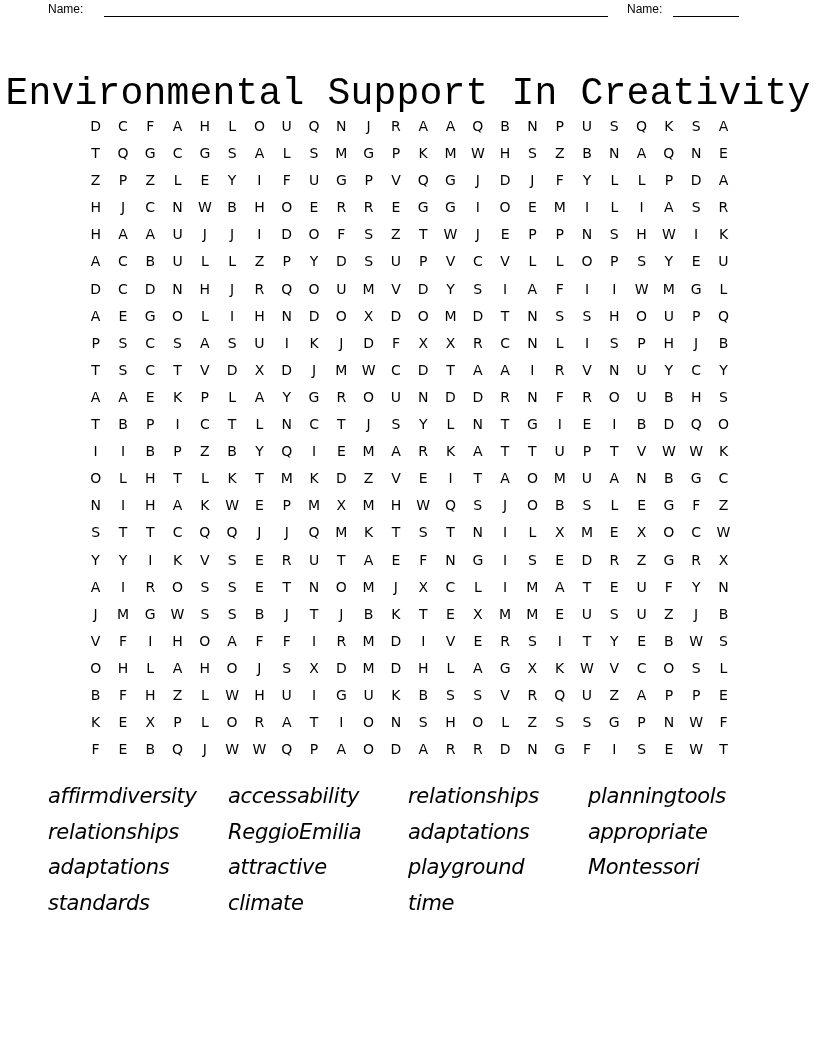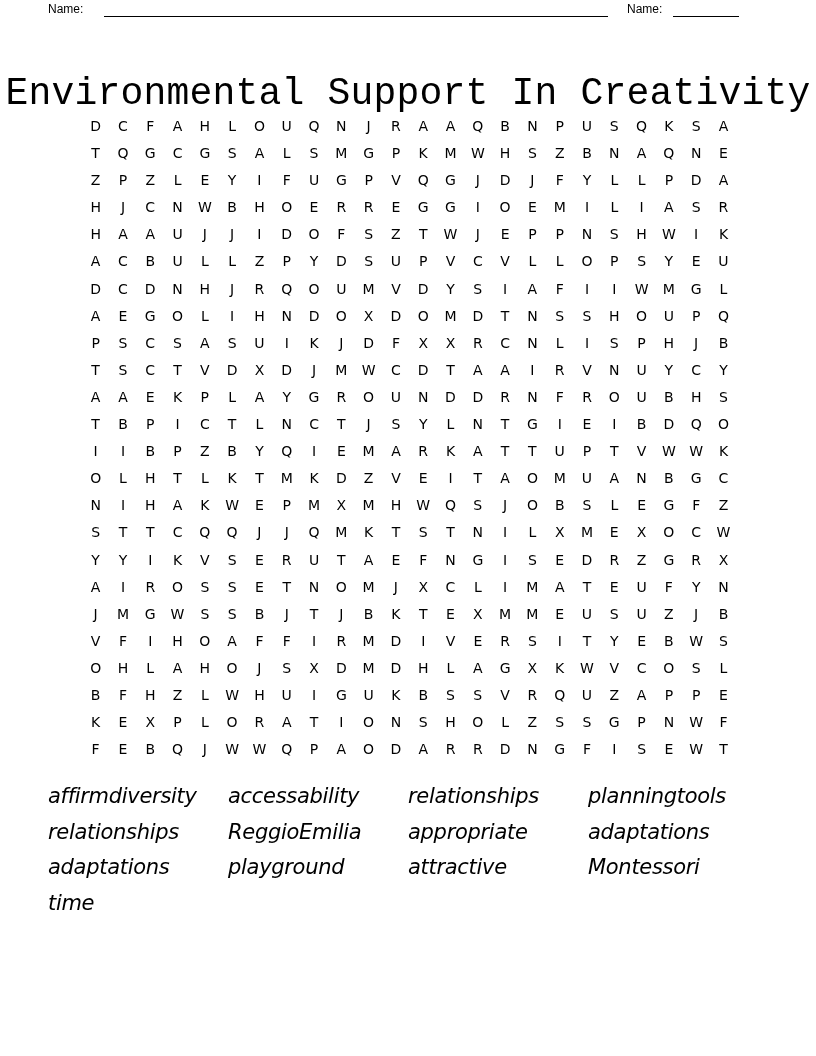--- a/index.html
+++ b/index.html
@@ -655,20 +655,22 @@
     </div>
   </div>
 
 <div class="words" id="words">
     <div class="word">affirmdiversity</div>
     <div class="word">accessability</div>
     <div class="word">relationships</div>
     <div class="word">planningtools</div>
     <div class="word">relationships</div>
     <div class="word">ReggioEmilia</div>
+    <div class="word">adaptations</div>
     <div class="word">appropriate</div>
     <div class="word">adaptations</div>
-    <div class="word">adaptations</div>
+    <div class="word">attractive</div>
     <div class="word">playground</div>
-    <div class="word">attractive</div>
     <div class="word">Montessori</div>
+    <div class="word">standards</div>
+    <div class="word">climate</div>
     <div class="word">time</div>
   </div>
 
 </body></html>

